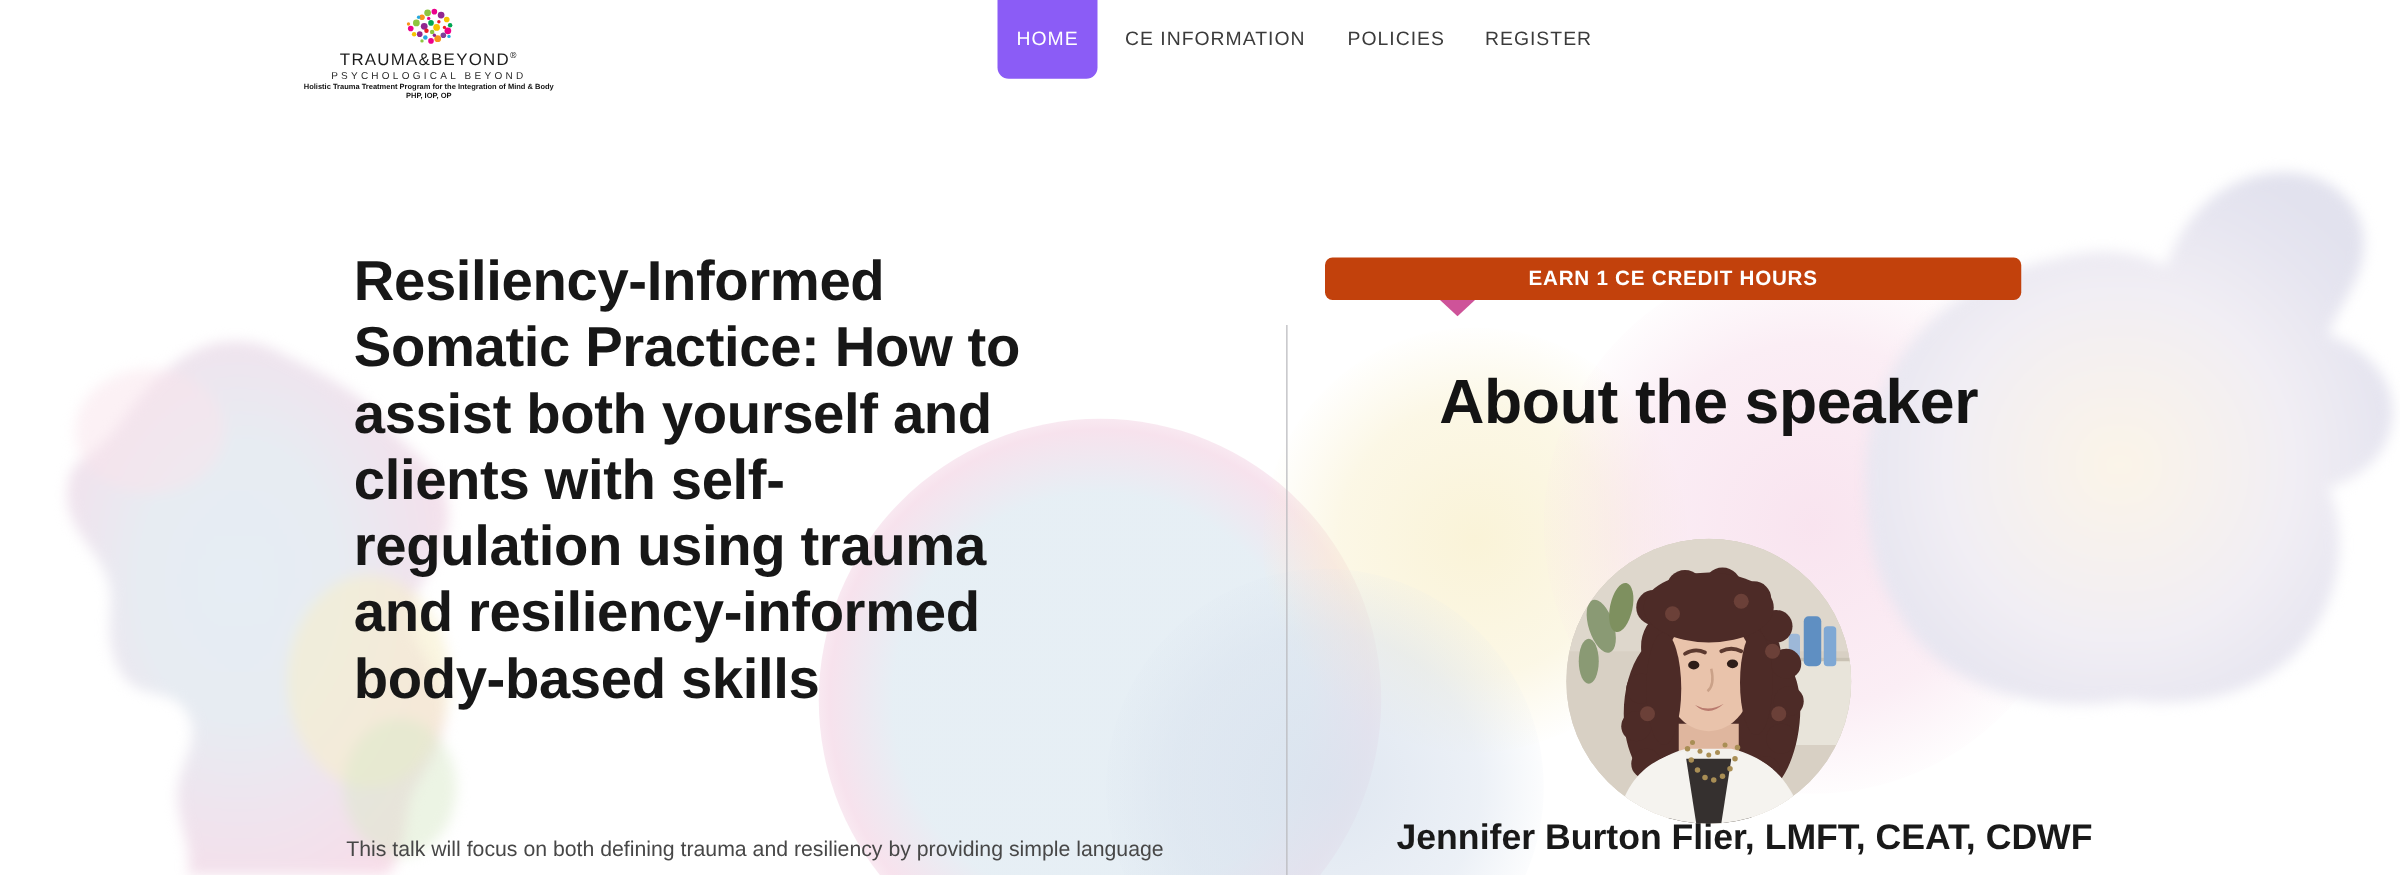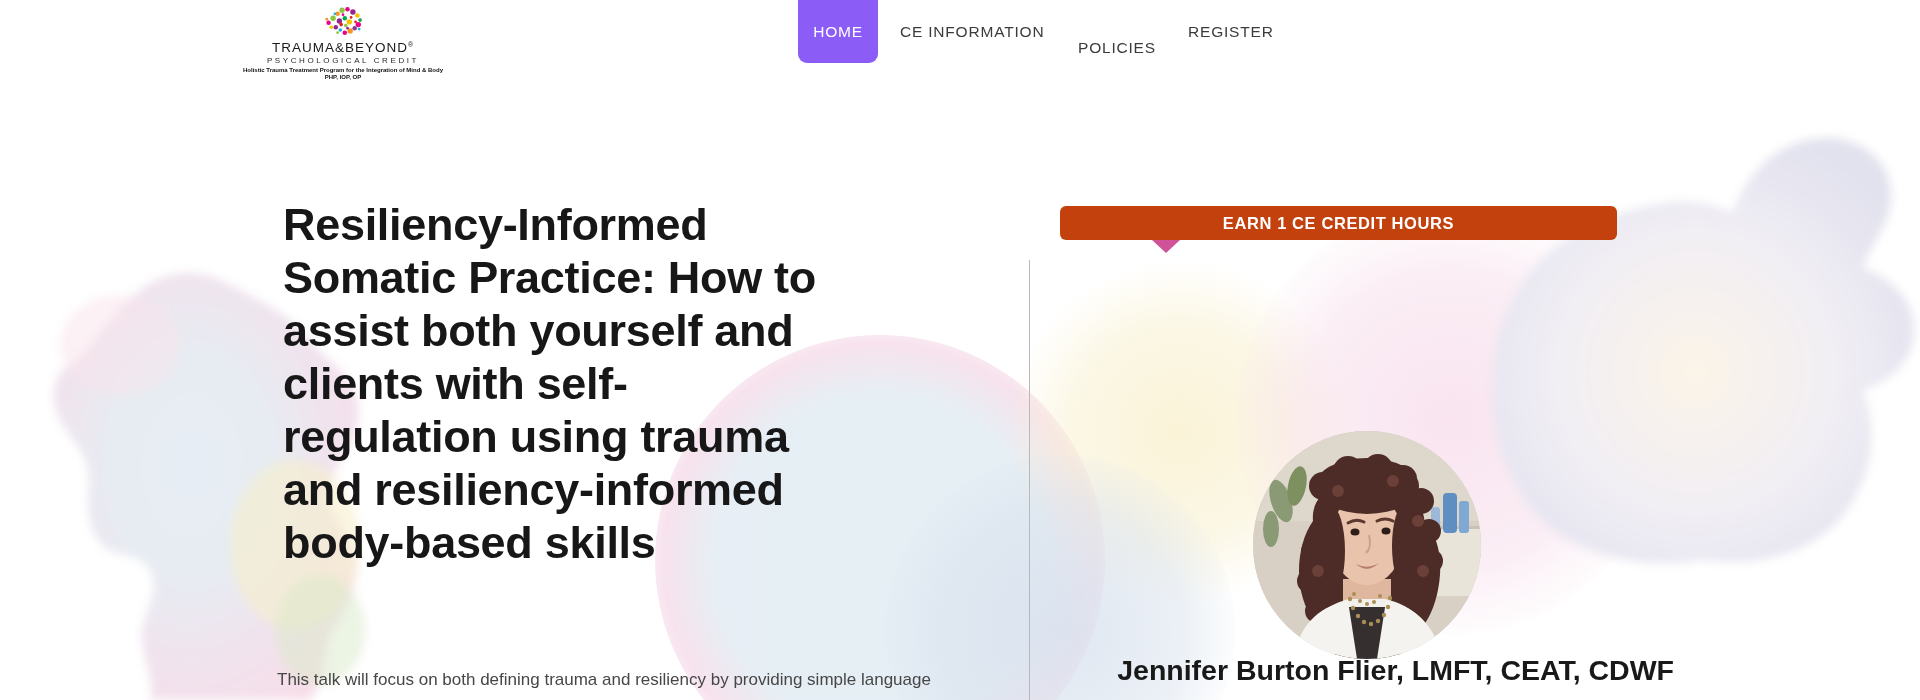--- a/index.html
+++ b/index.html
@@ -27,21 +27,21 @@
   .logo-brand{font-size:13.5px;letter-spacing:1px;font-weight:500;color:#1b1b1b;white-space:nowrap;}
   .logo-brand sup{font-size:7px;}
   .logo-sub{font-size:8px;letter-spacing:2.6px;color:#2a2a2a;margin-top:1px;white-space:nowrap;}
   .logo-tag{font-size:6px;font-weight:700;color:#111;margin-top:2px;white-space:nowrap;}
   .logo-prog{font-size:6px;font-weight:700;color:#111;margin-top:1px;white-space:nowrap;}
   .nav-item{position:absolute;top:0;line-height:63px;font-size:15.5px;letter-spacing:0.8px;
             color:#3b3b3b;text-decoration:none;cursor:pointer;white-space:nowrap;}
   .nav-home{left:798px;width:80px;height:63px;background:#8b5cf6;color:#fff;text-align:center;
             border-radius:0 0 9px 9px;}
   .nav-ce{left:900px;}
-  .nav-pol{left:1078px;margin-top:16px;}
+  .nav-pol{left:1078px;}
   .nav-reg{left:1188px;}
 
   
   h1.title{position:absolute;left:283px;top:198px;margin:0;z-index:3;
     font-size:45px;line-height:53px;font-weight:700;color:#171717;letter-spacing:-0.3px;
     white-space:pre-line;}
   p.desc{position:absolute;left:277px;top:668px;width:730px;margin:0;z-index:3;
     font-size:17px;line-height:1.45;color:#474747;}
 
   
@@ -134,21 +134,21 @@
         <circle cx="21" cy="12" r="1.5" fill="#26a9e0"></circle>
           <circle cx="44" cy="21" r="1.5" fill="#ed1c24"></circle>
         <circle cx="30" cy="13" r="1.5" fill="#ec008c"></circle>
           <circle cx="39" cy="16" r="1.5" fill="#ed1c24"></circle>
         <circle cx="24" cy="33" r="1.5" fill="#8dc63f"></circle>
           <circle cx="48" cy="29" r="1.5" fill="#26a9e0"></circle>
         <circle cx="12" cy="18" r="1.5" fill="#f7941d"></circle>
           <circle cx="35" cy="28" r="1.5" fill="#92278f"></circle>
       </svg>
       <div class="logo-brand"><span>TRAUMA&amp;BEYOND</span><sup>®</sup></div>
-      <div class="logo-sub">PSYCHOLOGICAL CREDIT</div>
+      <div class="logo-sub">PSYCHOLOGICAL BEYOND</div>
       <div class="logo-tag">Holistic Trauma Treatment Program for the Integration of Mind &amp; Body</div>
       <div class="logo-prog">PHP, IOP, OP</div>
     </div>
     <nav>
       <a class="nav-item nav-home">HOME</a>
       <a class="nav-item nav-ce">CE INFORMATION</a>
       <a class="nav-item nav-pol">POLICIES</a>
       <a class="nav-item nav-reg">REGISTER</a>
     </nav>
   </header>
@@ -160,20 +160,21 @@
 regulation using trauma
 and resiliency-informed
 body-based skills</h1>
   <p class="desc">This talk will focus on both defining trauma and resiliency by providing simple language</p>
 
   <div class="divider"></div>
 
   <section class="speaker-col">
     <div class="badge"><span>EARN 1 CE CREDIT HOURS</span></div>
     <div class="badge-tail"></div>
+    <h2 class="speaker-heading">About the speaker</h2>
 
     <div class="photo">
       <svg width="228" height="228" viewBox="0 0 228 228">
         <rect x="0" y="0" width="228" height="228" fill="#d8d0c4"></rect>
         <rect x="0" y="0" width="228" height="90" fill="#ded7cc"></rect>
         <rect x="140" y="95" width="88" height="70" fill="#e8e4da"></rect>
         <rect x="140" y="95" width="88" height="3" fill="#c9c2b4"></rect>
         <ellipse cx="28" cy="70" rx="10" ry="22" fill="#8a9a74" transform="rotate(-18 28 70)"></ellipse>
         <ellipse cx="44" cy="55" rx="9" ry="20" fill="#7e905f" transform="rotate(12 44 55)"></ellipse>
         <ellipse cx="18" cy="98" rx="8" ry="18" fill="#8a9a74"></ellipse>

